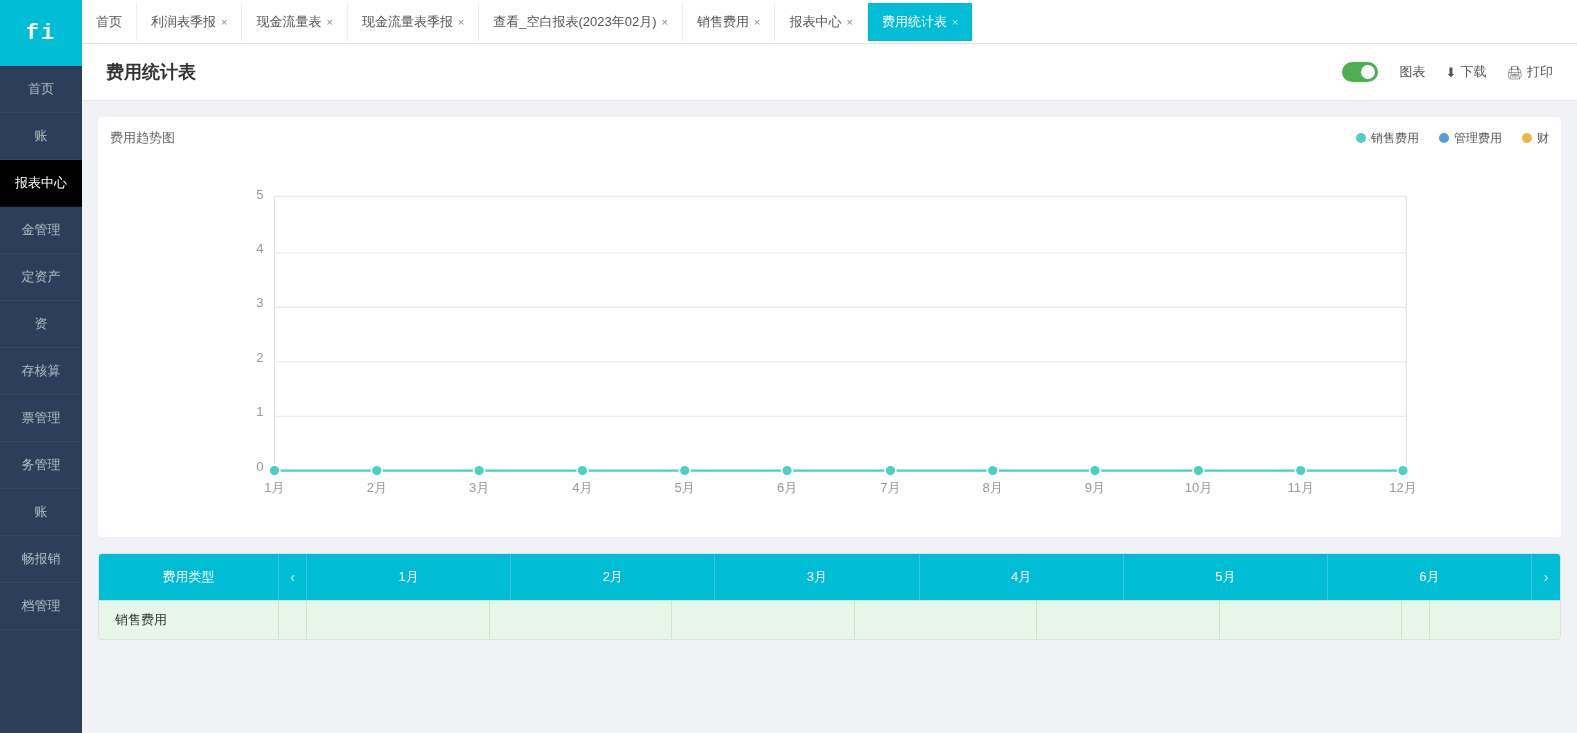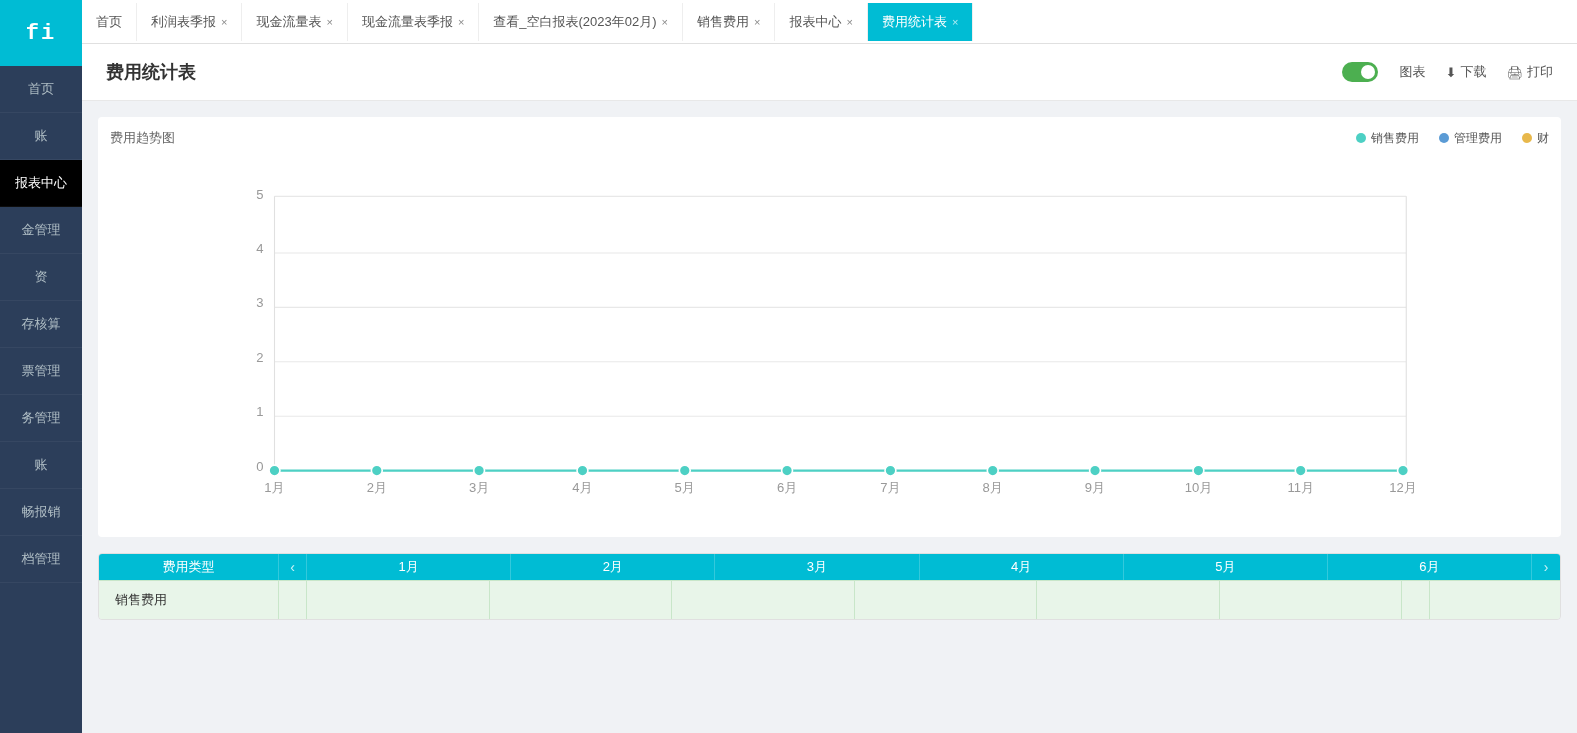--- a/index.html
+++ b/index.html
@@ -178,21 +178,21 @@
       overflow: hidden;
       border: 1px solid #e0e0e0;
     }
     .table-header {
       background: #00bcd4;
       display: flex;
       color: white;
       font-size: 13px;
     }
     .th-cell {
-      padding: 4px 8px;
+      padding: 14px 8px;
       text-align: center;
       border-right: 1px solid rgba(255,255,255,0.2);
       display: flex;
       align-items: center;
       justify-content: center;
       gap: 4px;
     }
     .th-cell:last-child { border-right: none; }
     .col-type { width: 180px; flex-shrink: 0; }
     .col-month { flex: 1; min-width: 100px; }
@@ -219,20 +219,21 @@
   </style>
 </head>
 <body>
 
 <div class="sidebar">
   <div class="sidebar-logo">fi</div>
   <div class="sidebar-item">首页</div>
   <div class="sidebar-item">账</div>
   <div class="sidebar-item active">报表中心</div>
   <div class="sidebar-item">金管理</div>
+  <div class="sidebar-item">定资产</div>
   <div class="sidebar-item">资</div>
   <div class="sidebar-item">存核算</div>
   <div class="sidebar-item">票管理</div>
   <div class="sidebar-item">务管理</div>
   <div class="sidebar-item">账</div>
   <div class="sidebar-item">畅报销</div>
   <div class="sidebar-item">档管理</div>
 </div>
 
 <div class="main">

